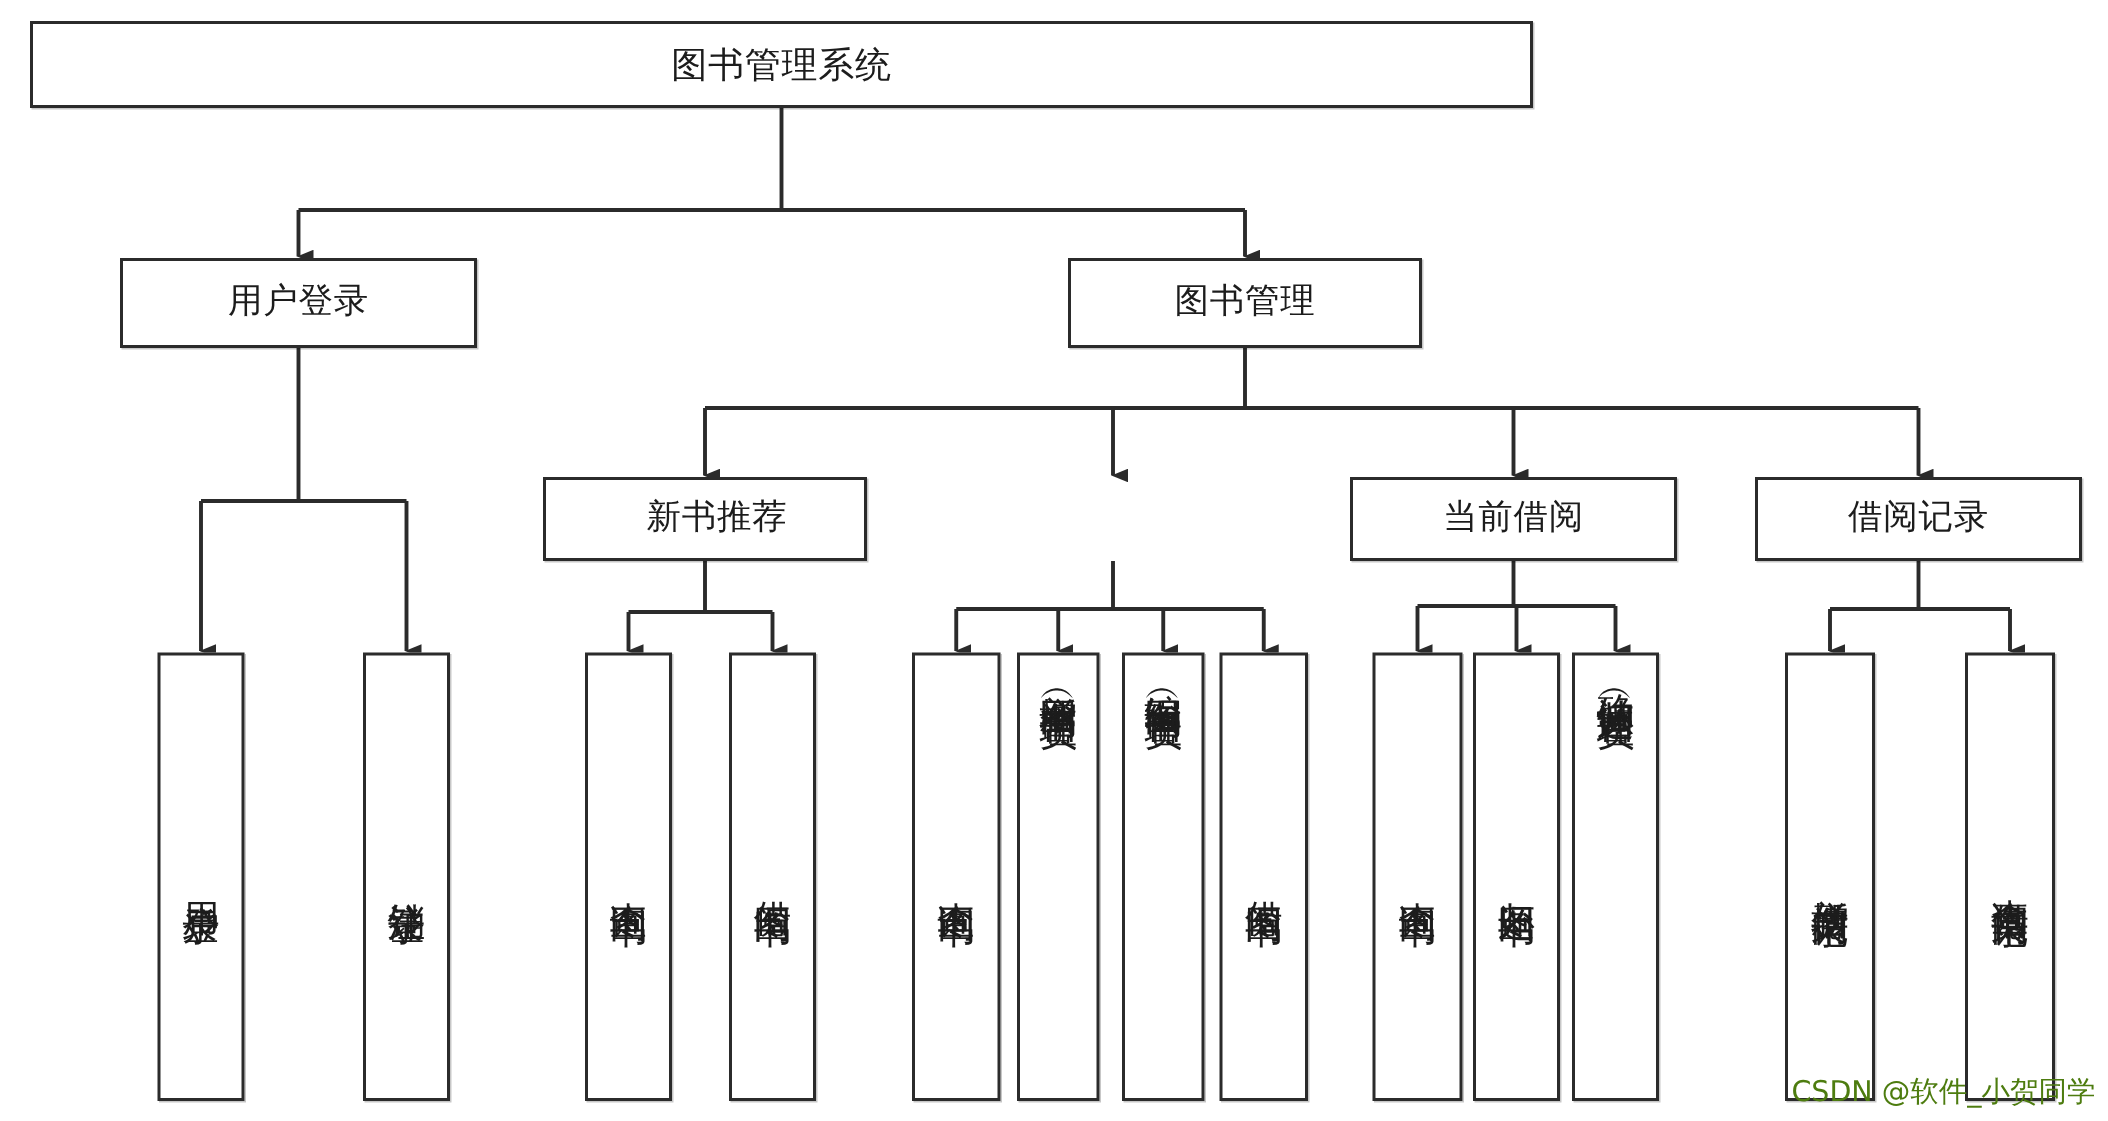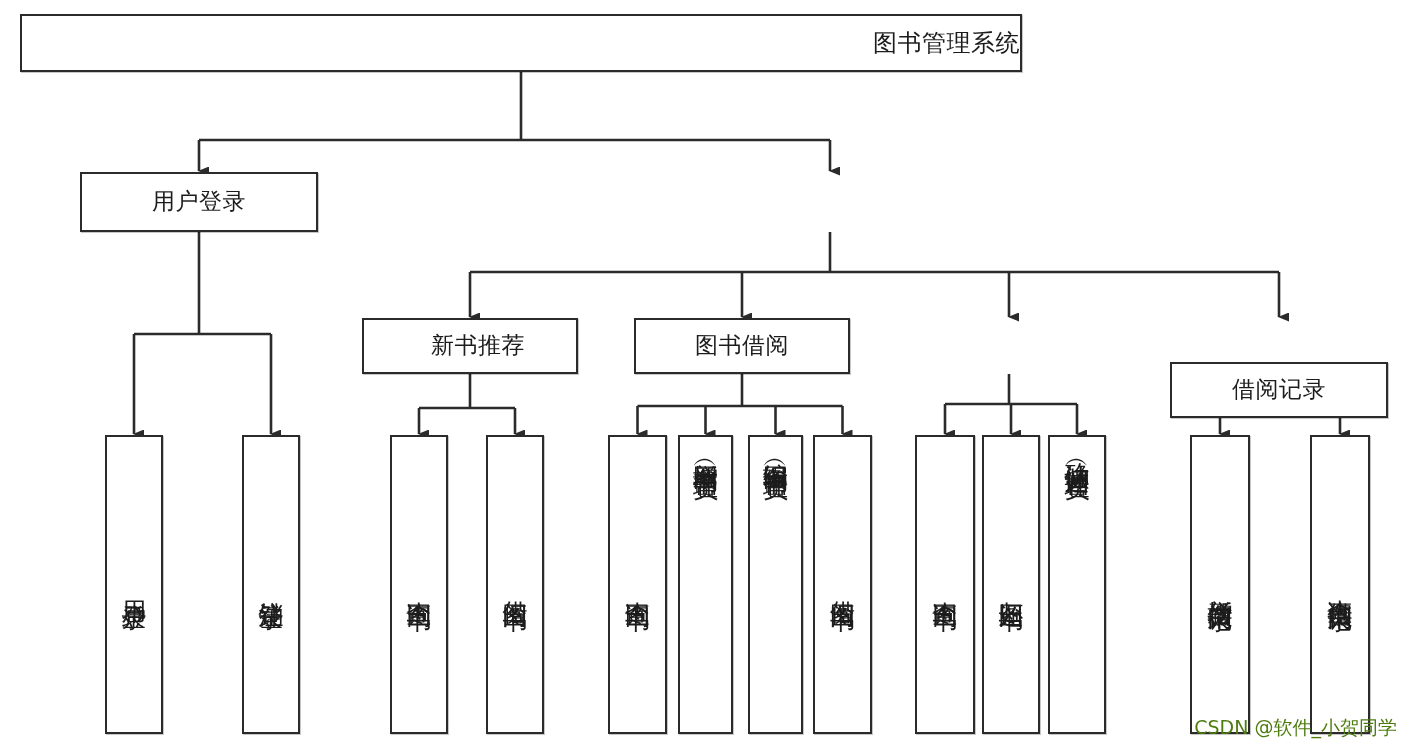--- a/index.html
+++ b/index.html
@@ -115,39 +115,42 @@
         <line x1="945" y1="404" x2="945" y2="434" marker-end="url(#arrowhead)"></line>
         <line x1="1011" y1="404" x2="1011" y2="434" marker-end="url(#arrowhead)"></line>
         <line x1="1077" y1="404" x2="1077" y2="434" marker-end="url(#arrowhead)"></line>
         <line x1="1279" y1="374" x2="1279" y2="406"></line>
         <line x1="1220" y1="406" x2="1340" y2="406"></line>
         <line x1="1220" y1="406" x2="1220" y2="434" marker-end="url(#arrowhead)"></line>
         <line x1="1340" y1="406" x2="1340" y2="434" marker-end="url(#arrowhead)"></line>
       </g>
   </svg>
 
-  <div class="node root horizontal" style="left:20px; top:14px; width:1002px; height:58px;justify-content:flex-end;">
+  <div class="node root horizontal" style="left:20px; top:14px; width:1002px; height:58px;">
     <span class="node-label">图书管理系统</span>
   </div>
 
   <div class="node horizontal" style="left:80px; top:172px; width:238px; height:60px;">
     <span class="node-label">用户登录</span>
   </div>
 
+  <div class="node horizontal" style="left:712px; top:172px; width:236px; height:60px;">
+    <span class="node-label">图书管理</span>
+  </div>
 
   <div class="node horizontal" style="left:362px; top:318px; width:216px; height:56px;padding-left:16px;">
     <span class="node-label">新书推荐</span>
   </div>
 
-  <div class="node horizontal" style="left:634px; top:318px; width:216px; height:56px;">
-    <span class="node-label">图书借阅</span>
-  </div>
-
-
-  <div class="node horizontal" style="left:1170px; top:318px; width:218px; height:56px;margin-top:44px;">
+
+  <div class="node horizontal" style="left:900px; top:318px; width:218px; height:56px;">
+    <span class="node-label">当前借阅</span>
+  </div>
+
+  <div class="node horizontal" style="left:1170px; top:318px; width:218px; height:56px;">
     <span class="node-label">借阅记录</span>
   </div>
 
   <div class="node vertical v-mid" style="left:105px; top:435px; width:58px; height:299px;">
     <span class="node-label">用户登录</span>
   </div>
 
   <div class="node vertical v-mid" style="left:242px; top:435px; width:58px; height:299px;">
     <span class="node-label">注销登录</span>
   </div>

